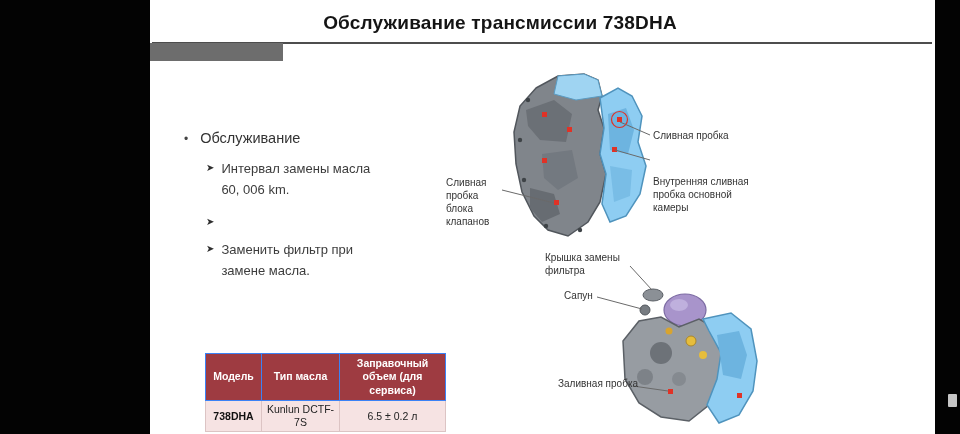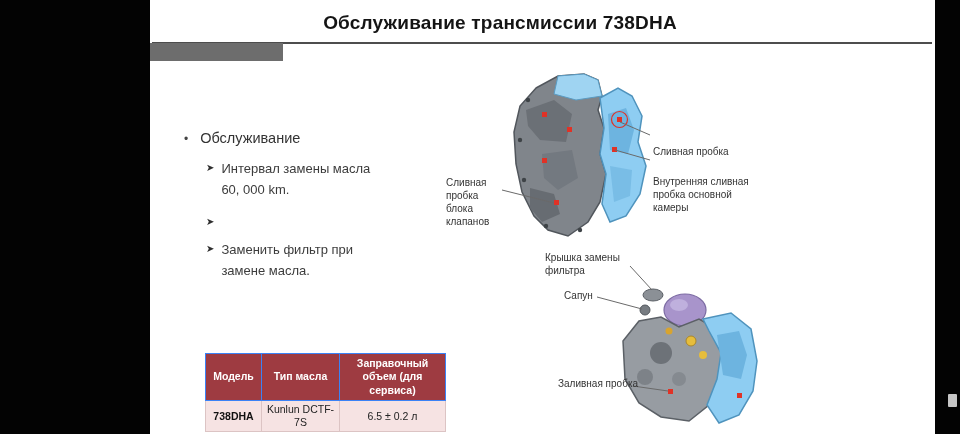--- a/index.html
+++ b/index.html
@@ -34,21 +34,21 @@
   .spec-table th { background:#9e3b41; color:#fff; font-size:10.5px; font-weight:bold; border:1px solid #3b82f6; height:47px; padding:2px 4px; text-align:center; vertical-align:middle; line-height:1.25; }
   .spec-table td { background:#f6e3e3; color:#222; font-size:10.5px; border:1px solid #dcc4c4; height:31px; padding:1px 2px; text-align:center; vertical-align:middle; line-height:1.2; }
   .spec-table td.model { font-weight:bold; color:#111; }
   .col-1 { width:56px; } .col-2 { width:78px; } .col-3 { width:106px; }
 
   .trans-top { position:absolute; left:356px; top:70px; }
   .trans-bottom { position:absolute; left:455px; top:283px; }
   .annot { position:absolute; left:0; top:0; width:785px; height:434px; pointer-events:none; }
 
   .callout { position:absolute; font-size:10px; line-height:1.3; color:#333; }
-  .c-drain { left:503px; top:145px; width:95px; }
+  .c-drain { left:503px; top:129px; width:95px; }
   .c-inner { left:503px; top:151px; width:110px;margin-top:24px; }
   .c-valve { left:296px; top:176px; width:58px; }
   .c-filter { left:395px; top:251px; width:88px; }
   .c-breather { left:414px; top:289px; width:60px; }
   .c-fill { left:408px; top:377px; width:92px; }
 </style>
 </head>
 <body>
 
 <div class="stage">
@@ -60,21 +60,21 @@
     <div class="title-rule"></div>
     <div class="gray-block"></div>
 
 
     <div class="content">
       <div class="heading-row">
         <span class="hdot">•</span><span>Обслуживание</span>
       </div>
       <div class="bullet">
         <span class="arrow">➤</span>
-        <span class="btext">Интервал замены масла 60, 000 km.</span>
+        <span class="btext">Интервал замены масла 60, 006 km.</span>
       </div>
       <div class="bullet">
         <span class="arrow">➤</span>
       </div>
       <div class="bullet">
         <span class="arrow">➤</span>
         <span class="btext">Заменить фильтр при замене масла.</span>
       </div>
     </div>
 

